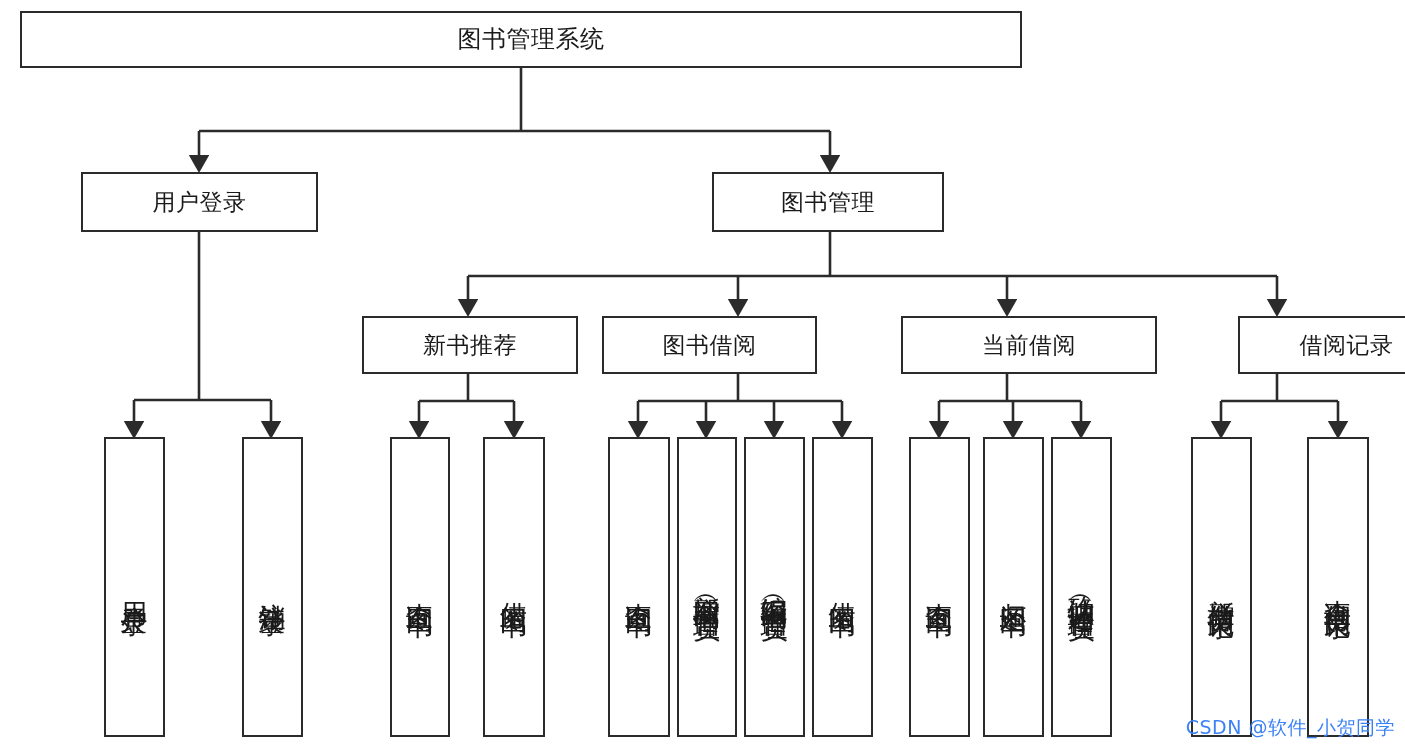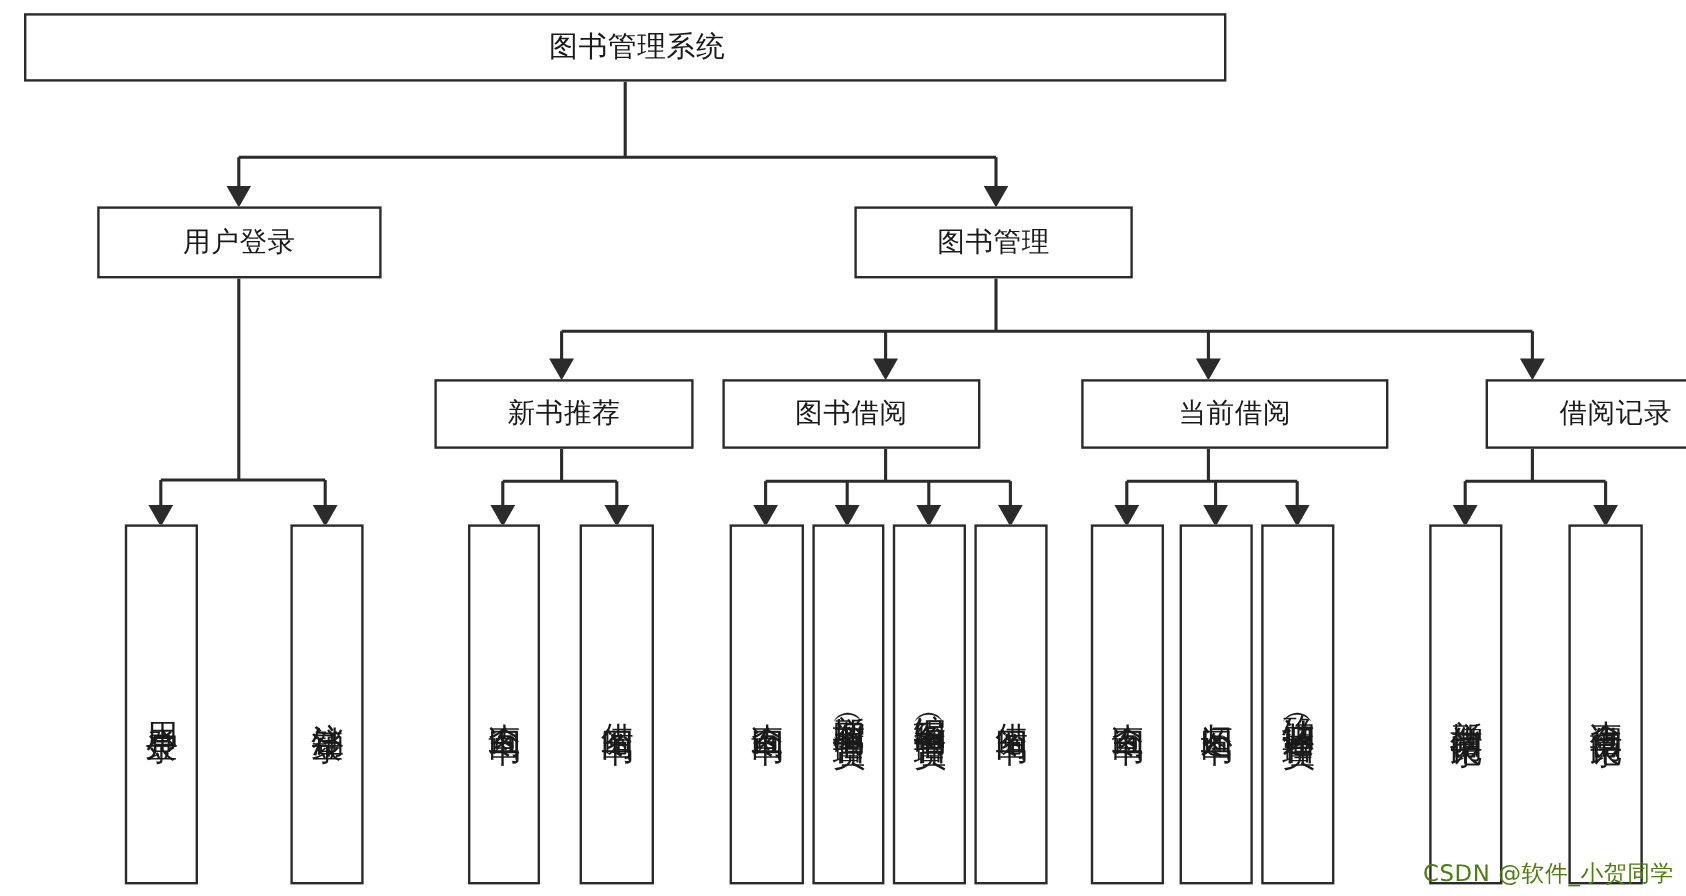--- a/index.html
+++ b/index.html
@@ -59,21 +59,21 @@
     font-size: 27px;
     line-height: 1.0;
     letter-spacing: 3px;
     white-space: nowrap;
   }
   .watermark {
     position: absolute;
     right: 10px;
     bottom: 6px;
     font-size: 19px;
-    color: #4d7c0f;
+    color: #3b82f6;
     letter-spacing: 0.5px;
     z-index: 3;
     white-space: nowrap;
   }
 </style>
 </head>
 <body>
 
 <div id="canvas">
 

